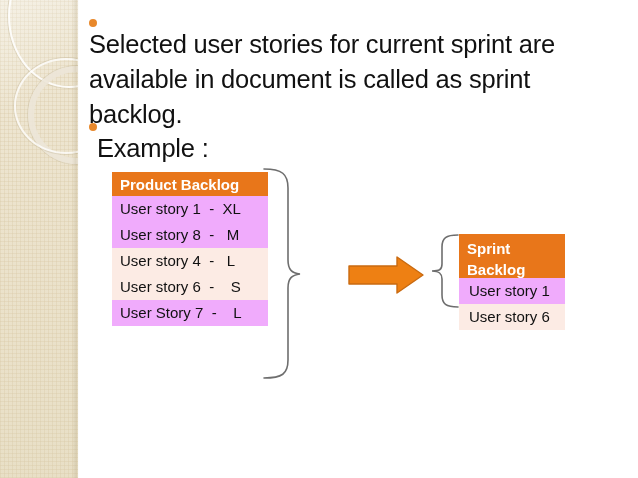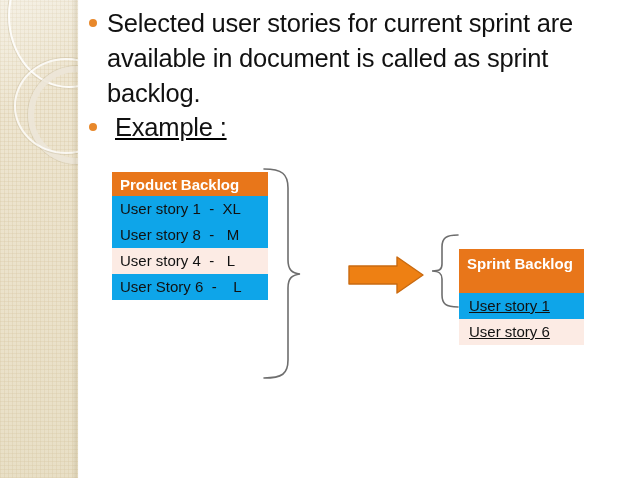--- a/index.html
+++ b/index.html
@@ -52,38 +52,39 @@
     left: 72px; top: 0;
     width: 7px; height: 478px;
     background: linear-gradient(90deg, rgba(160,145,110,0.0), rgba(160,145,110,0.18), rgba(255,255,255,0));
   }
 
   
   .bullet-row {
     position: absolute;
     display: flex;
     align-items: flex-start;
+    flex-direction: column;
   }
   .bullet-dot {
     flex: 0 0 auto;
     width: 8px; height: 8px;
     border-radius: 50%;
     background: #E8882B;
     margin-top: 13px;
     margin-right: 10px;
   }
   .bullet-text {
     font-size: 25.5px;
     line-height: 35px;
     color: #111111;
     letter-spacing: -0.2px;
   }
 
   #bullet-1 { left: 89px; top: 6px;  width: 520px; }
-  #bullet-2 { left: 89px; top: 110px; width: 400px; text-decoration: underline; }
+  #bullet-2 { left: 89px; top: 110px; width: 400px; }
   #bullet-2 .bullet-text { padding-left: 8px; }
 
   
   .tbl { position: absolute; }
   .tbl-head {
     background: #E8761A;
     color: #ffffff;
     font-weight: bold;
     font-size: 15px;
     line-height: 20px;
@@ -91,30 +92,30 @@
     box-sizing: border-box;
   }
   .tbl-row {
     font-size: 15px;
     line-height: 18px;
     color: #111111;
     padding: 4px 8px 4px 8px;
     box-sizing: border-box;
     white-space: pre;
   }
-  .row-dark  { background: #0ea5e9; }
+  .row-dark  { background: #f0abfc; }
   .row-light { background: #FCEBE4; }
 
   #product-backlog { left: 112px; top: 172px; width: 156px; }
   #product-backlog .tbl-head { height: 24px; padding-top: 3px; }
   #product-backlog .tbl-row  { height: 26px; }
 
-  #sprint-backlog { left: 459px; top: 249px; width: 125px; }
+  #sprint-backlog { left: 459px; top: 234px; width: 106px; }
   #sprint-backlog .tbl-head { height: 44px; line-height: 21px; padding-top: 4px; }
-  #sprint-backlog .tbl-row  { height: 26px; padding-left: 10px; text-decoration: underline; }
+  #sprint-backlog .tbl-row  { height: 26px; padding-left: 10px; }
 
   
   .brace-svg { position: absolute; }
   #brace-left  { left: 262px; top: 166px; }
   #brace-right { left: 430px; top: 232px; }
   #flow-arrow  { left: 347px; top: 255px; }
 
   
   #caption {
     position: absolute;
@@ -146,21 +147,22 @@
   <div class="bullet-row" id="bullet-2">
     <span class="bullet-dot"></span>
     <span class="bullet-text">Example :</span>
   </div>
 
   <div class="tbl" id="product-backlog">
     <div class="tbl-head">Product Backlog</div>
     <div class="tbl-row row-dark">User story 1  -  XL</div>
     <div class="tbl-row row-dark">User story 8  -   M</div>
     <div class="tbl-row row-light">User story 4  -   L</div>
-    <div class="tbl-row row-dark">User Story 6  -    L</div>
+    <div class="tbl-row row-light">User story 6  -    S</div>
+    <div class="tbl-row row-dark">User Story 7  -    L</div>
   </div>
 
   <svg class="brace-svg" id="brace-left" width="40" height="215" viewBox="0 0 40 215">
     <path d="M2 3 C 20 3, 26 8, 26 22 L 26 94 C 26 104, 30 107, 38 108
              C 30 109, 26 112, 26 122 L 26 194 C 26 208, 20 212, 2 212" fill="none" stroke="#6E6E6E" stroke-width="1.6" stroke-linecap="round"></path>
   </svg>
 
   <svg class="brace-svg" id="flow-arrow" width="78" height="40" viewBox="0 0 78 40">
     <path d="M2 11 L 50 11 L 50 2 L 76 20 L 50 38 L 50 29 L 2 29 Z" fill="#EE8013" stroke="#C96A10" stroke-width="1.4" stroke-linejoin="round"></path>
   </svg>

